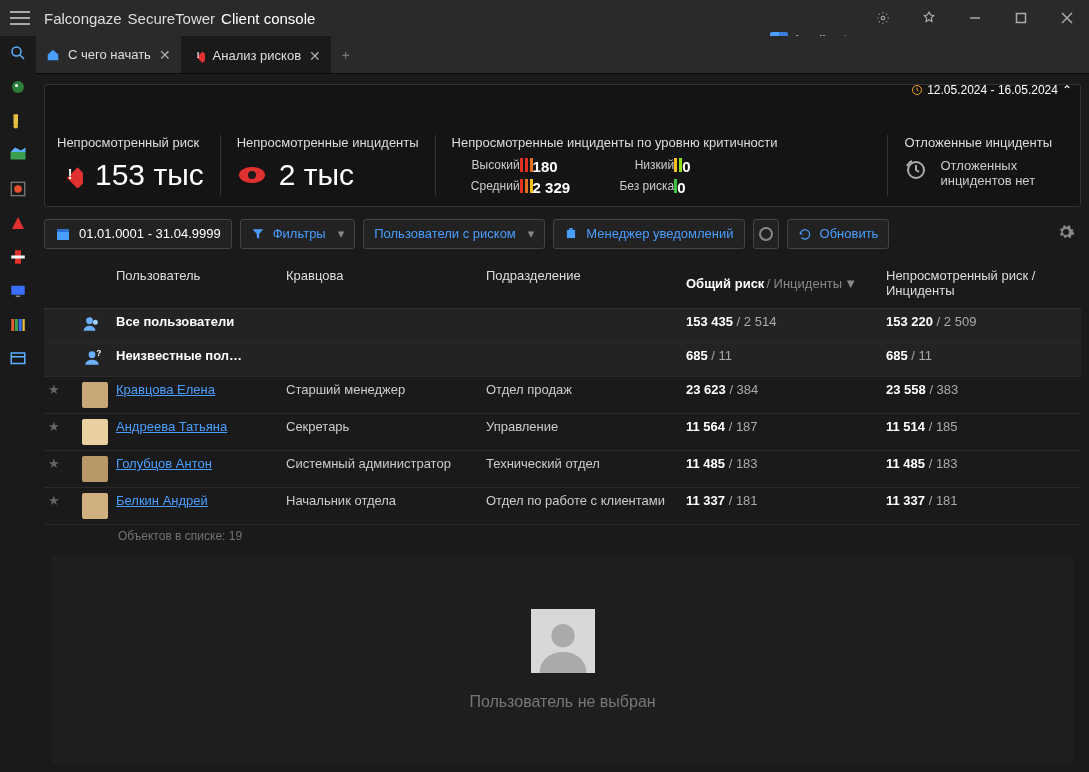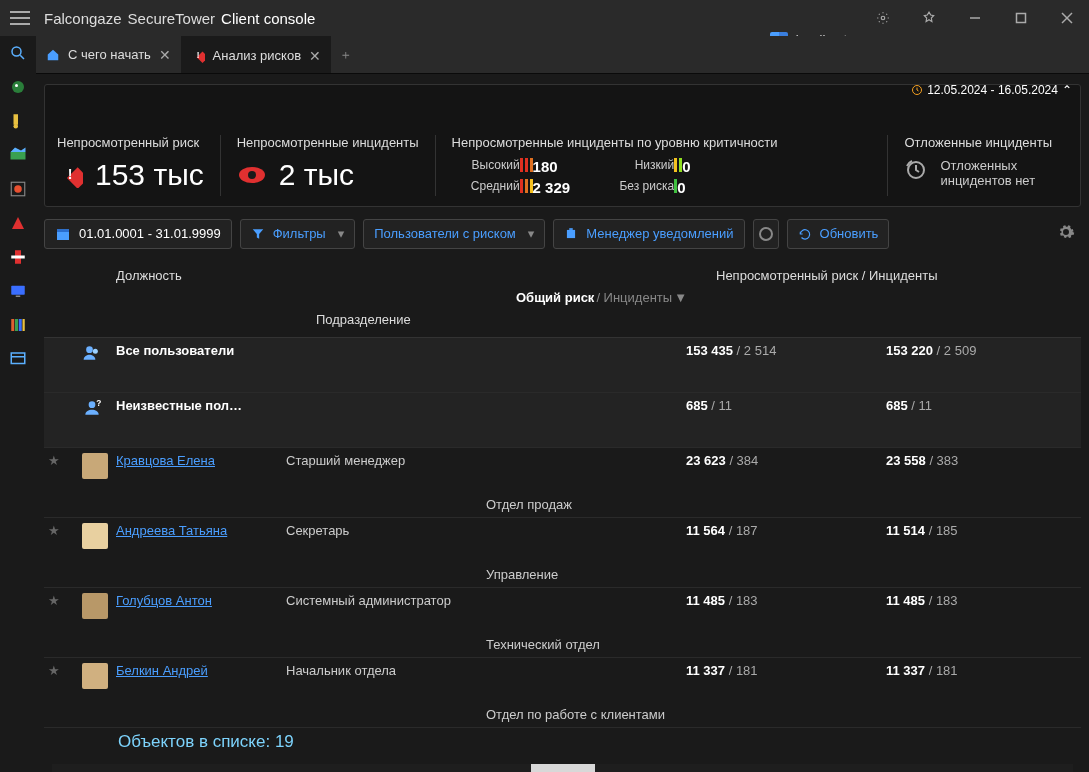--- a/index.html
+++ b/index.html
@@ -131,39 +131,39 @@
   display: flex;
   padding: 6px 4px 10px 4px;
   font-size: 13px;
   color: #ddd;
   border-bottom: 1px solid #333;
 }
 .col-star { width: 34px; }
 .col-av { width: 34px; }
 .col-user { width: 170px; }
 .col-pos { width: 200px; }
-.col-dep { width: 200px; margin-top: 44px; }
+.col-dep { width: 200px; }
 .col-risk { width: 200px; }
 .col-unv { flex: 1; }
 .thead .muted { color: #888; }
 .th-sort { display: inline-flex; align-items: center; gap: 2px; }
 
 .trow {
   display: flex;
   padding: 5px 4px;
   border-bottom: 1px solid #2a2a2a;
   font-size: 13px;
 }
 .trow.special { background: #232323; }
 .trow .star { color: #666; cursor: pointer; }
 .trow .avatar { width: 26px; height: 26px; border-radius: 2px; background: #a89070; }
 .trow .name-link { color: #4a9eff; text-decoration: underline; cursor: pointer; }
 .trow .bold { color: #fff; font-weight: bold; }
 .trow .dim { color: #aaa; }
-.listcount { color: #7dd3fc; font-size: 17px; padding: 4px 0 4px 74px; }
+.listcount { color: #737373; font-size: 12px; padding: 4px 0 4px 74px; }
 
 
 .detail {
   flex: 1;
   background: #1e1e1e;
   margin: 8px 8px 8px 8px;
   display: flex;
   flex-direction: column;
   align-items: center;
   justify-content: center;
@@ -408,21 +408,21 @@
           </div>
         </div>
       </div>
 
       <div class="toolbar">
         <div class="tbtn">
           <svg width="16" height="16" viewBox="0 0 24 24">
               <rect x="3" y="5" width="18" height="16" fill="#4a9eff"></rect>
               <rect x="3" y="5" width="18" height="4" fill="#2a6ecf"></rect>
             </svg>
-          <span class="tbtn-date">01.01.0001 - 31.01.9999</span>
+          <span class="tbtn-date">01.01.0001 - 31.04.9999</span>
         </div>
         <div class="tbtn">
           <svg width="14" height="14" viewBox="0 0 24 24">
               <path d="M3 4 H21 L14 12 V20 L10 18 V12 Z" fill="#4a9eff"></path>
             </svg>
           <span>Фильтры</span>
           <span class="dropdown-arrow">▾</span>
         </div>
         <div class="tbtn">
           <span>Пользователи с риском</span>
@@ -449,21 +449,22 @@
           <svg width="18" height="18" viewBox="0 0 24 24" fill="#888">
               <path d="M12 8a4 4 0 100 8 4 4 0 000-8zm9 4l2 1-1 3-2-.5a8 8 0 01-1.5 1.5l.5 2-3 1-1-2h-2l-1 2-3-1 .5-2A8 8 0 017 16.5L5 17l-1-3 2-1v-2l-2-1 1-3 2 .5A8 8 0 018.5 6L8 4l3-1 1 2h2l1-2 3 1-.5 2A8 8 0 0119 8.5l2-.5 1 3-2 1z"></path>
             </svg>
         </div>
       </div>
 
       <div class="table-wrap">
         <div class="thead">
           <div class="col-star"></div>
           <div class="col-av"></div>
-          <div class="col-pos">Должность</div>
+          <div class="col-user">Пользователь</div>
+          <div class="col-pos">Кравцова</div>
           <div class="col-dep">Подразделение</div>
           <div class="col-risk th-sort">
             <span style="color:#fff;font-weight:bold">Общий риск</span>
               <span class="muted"> / Инциденты</span>
             <span style="color:#888"> ▼</span>
           </div>
           <div class="col-unv">Непросмотренный риск / Инциденты</div>
         </div>
 
         <div class="trow special">

